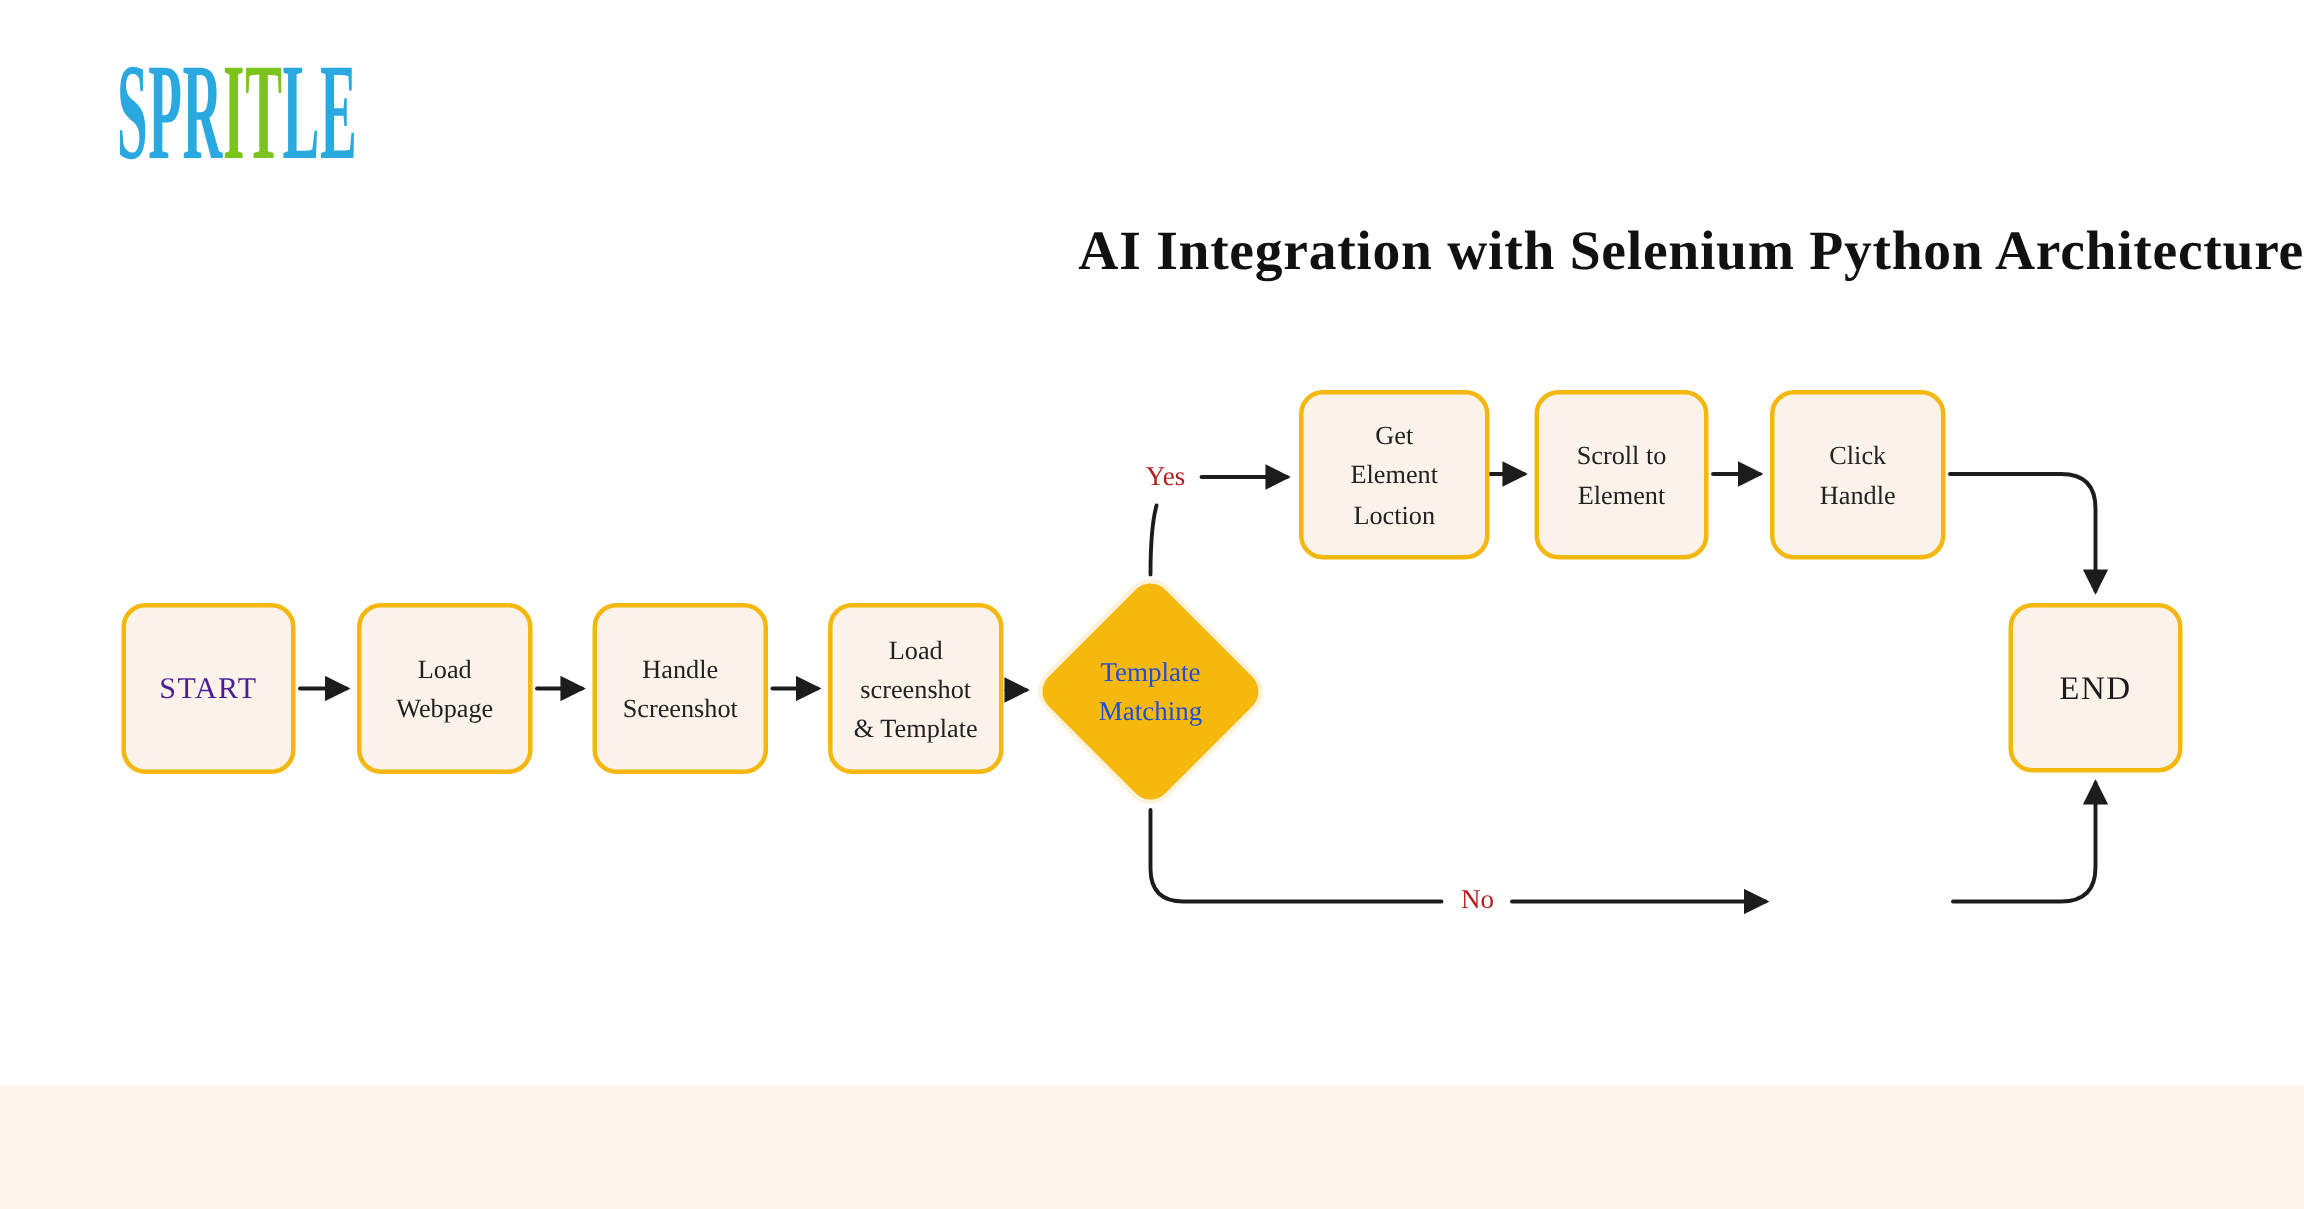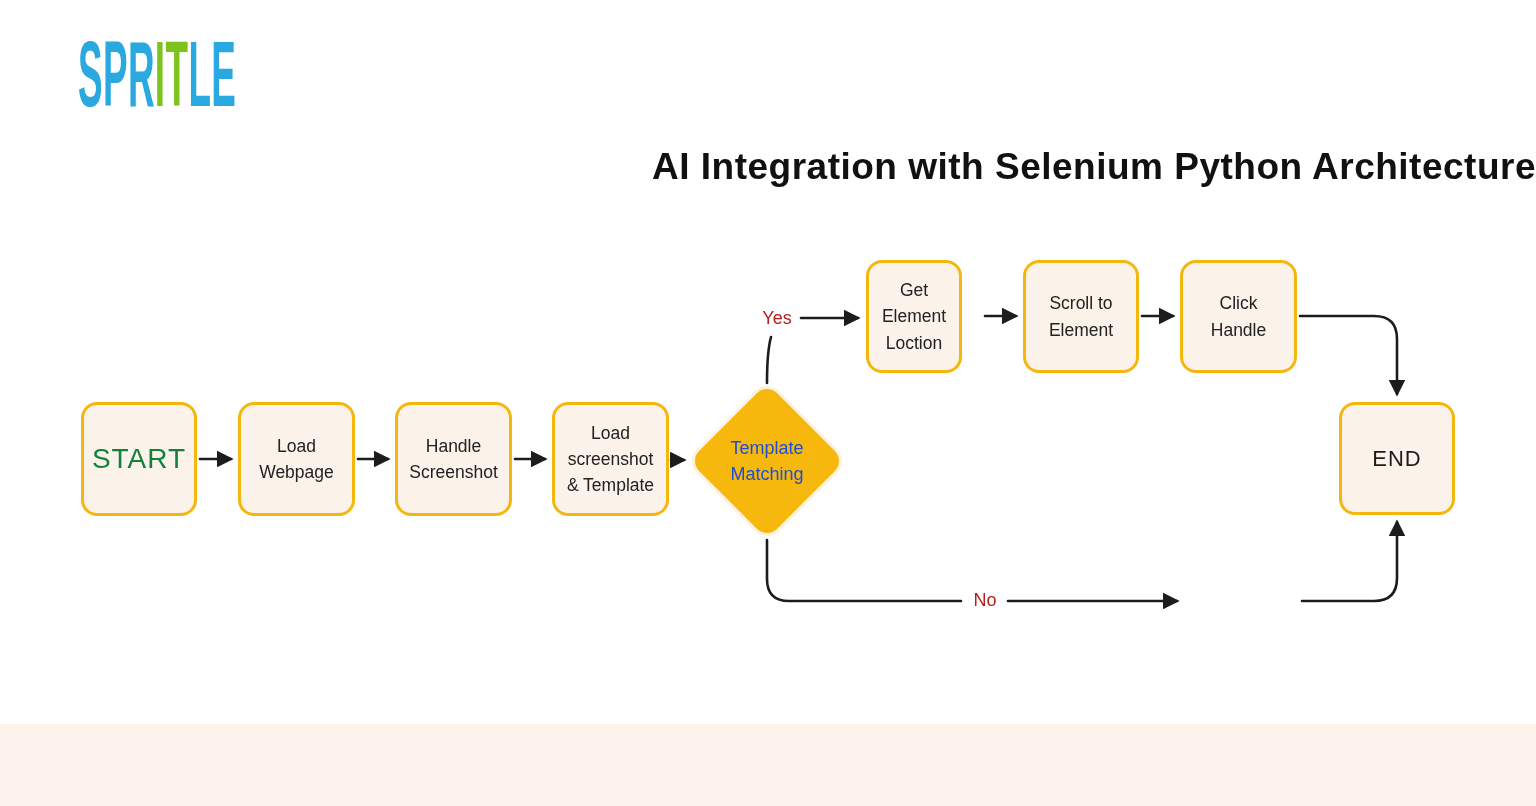--- a/index.html
+++ b/index.html
@@ -1,18 +1,18 @@
 <!DOCTYPE html>
 <html><head>
 <meta charset="utf-8">
 <style>
   html,body{margin:0;padding:0;background:#ffffff;}
   .canvas{
     position:relative;width:1536px;height:806px;background:#ffffff;
-    overflow:hidden;font-family:Liberation Sans, sans-serif;color:#222;
+    overflow:hidden;font-family:Liberation Serif, serif;color:#222;
   }
   
   .logo{
     position:absolute;left:78px;top:28px;
     font-weight:700;font-size:92px;line-height:1;
     transform:scaleX(0.40);transform-origin:0 0;
     letter-spacing:1px;white-space:nowrap;
   }
   .logo .blue{color:#29A9E0;}
   .logo .green{color:#7CC31E;}
@@ -25,21 +25,21 @@
   svg.edges{position:absolute;left:0;top:0;}
   
   .node{
     position:absolute;box-sizing:border-box;
     background:#FBF2EA;border:3px solid #F3B70E;border-radius:16px;
     display:flex;align-items:center;justify-content:center;text-align:center;
   }
   .node-label{
     white-space:pre-line;font-size:17.5px;line-height:1.5;color:#222222;
   }
-  .start-label{font-size:28px;letter-spacing:1px;color:#15803d;}
+  .start-label{font-size:20px;letter-spacing:1px;color:#4c1d95;}
   .end-label{font-size:22px;letter-spacing:1px;color:#1c1c1c;text-align:center;}
   
   .diamond{
     position:absolute;left:712px;top:406px;width:110px;height:110px;
     background:#F7B80D;border-radius:14px;transform:rotate(45deg);
     box-shadow:0 0 0 3px #FDF2DC;
   }
   .diamond-label{
     position:absolute;left:689px;top:406px;width:156px;height:110px;
     display:flex;align-items:center;justify-content:center;text-align:center;
@@ -105,21 +105,21 @@
   <div class="node" style="left:552px;top:402px;width:117px;height:114px">
     <span class="node-label">Load
 screenshot
 &amp; Template</span>
   </div>
 
   <div class="diamond"></div>
   <div class="diamond-label">Template
 Matching</div>
 
-  <div class="node" style="left:866px;top:260px;width:96px;height:113px">
+  <div class="node" style="left:866px;top:260px;width:127px;height:113px">
     <span class="node-label">Get
 Element
 Loction</span>
   </div>
 
   <div class="node" style="left:1023px;top:260px;width:116px;height:113px">
     <span class="node-label">Scroll to
 Element</span>
   </div>
 

